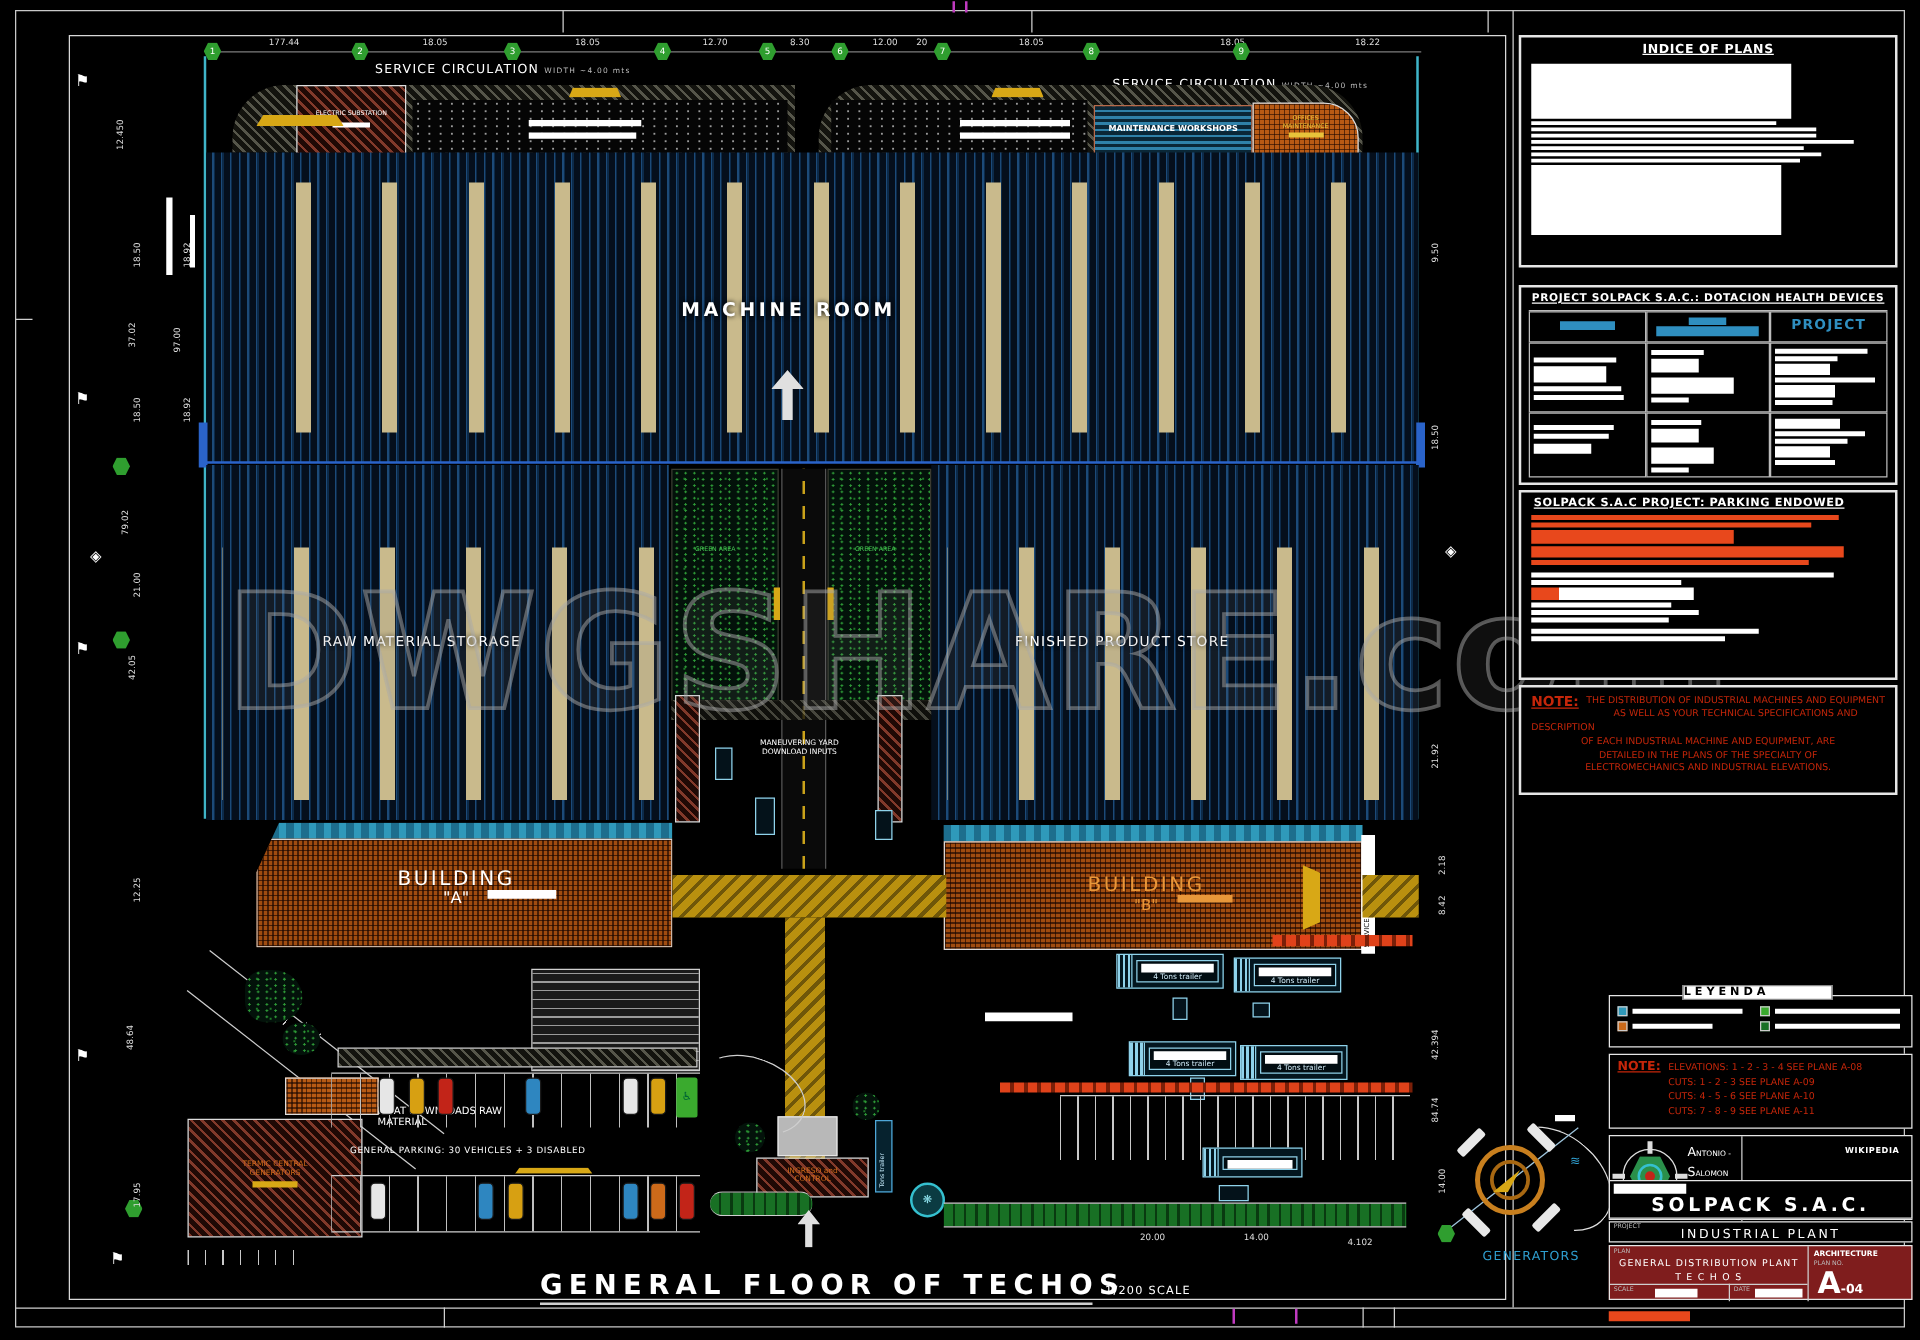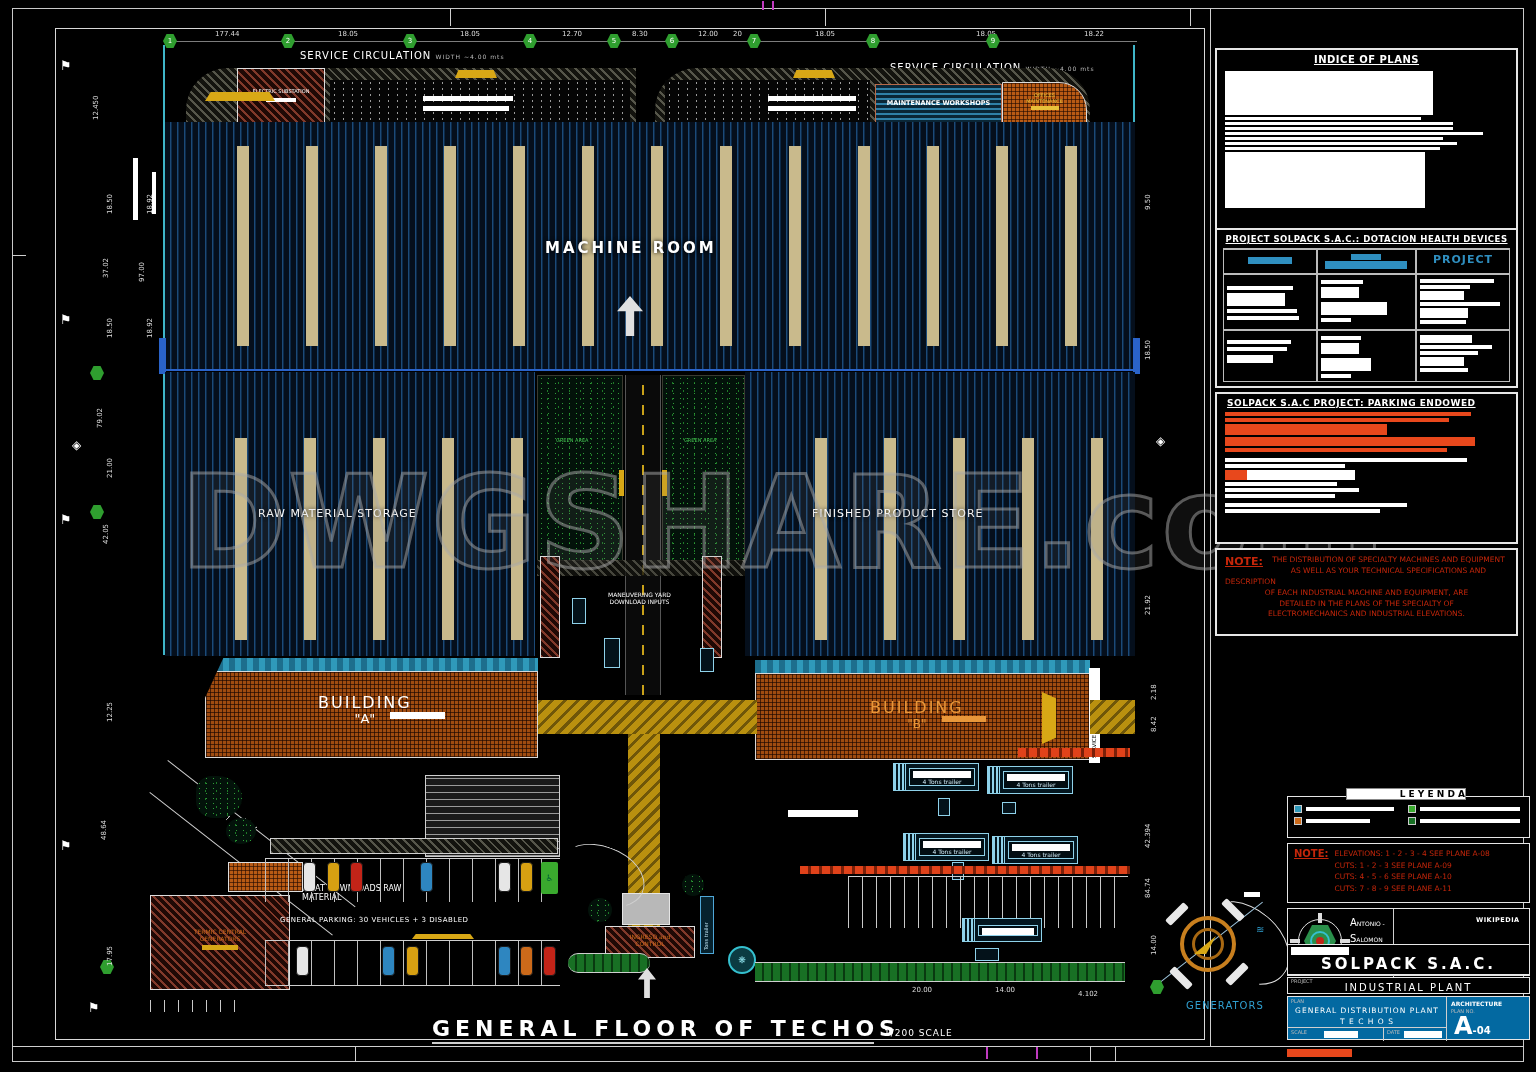--- a/index.html
+++ b/index.html
@@ -350,21 +350,21 @@
     <div class="a t" style="left:106px;top:36px;color:#2f9fd0;font-size:10px">≋</div>
     <div class="a t" style="left:36px;top:112px;color:#2f9fd0;font-size:10px;letter-spacing:1px">GENERATORS</div>
   </div>
 
   <div class="a t" style="left:432px;top:1016px;font-size:22px;font-weight:bold;letter-spacing:5px"><span>GENERAL FLOOR OF TECHOS</span></div>
   <div class="a ln" style="left:432px;top:1042px;width:442px;height:2px"></div>
   <div class="a t" style="left:884px;top:1028px;font-size:9px;letter-spacing:1px">1/200 SCALE</div>
 
   <div class="a" style="left:180px;top:448px;width:1100px;font-size:128px;font-weight:bold;letter-spacing:2px;color:rgba(120,120,120,.12);-webkit-text-stroke:3px rgba(170,170,170,.5);white-space:nowrap">DWGSHARE.com</div>
 
-  <div class="panel" style="top:48px;height:186px">
+  <div class="panel" style="top:28px;height:186px">
     <div class="ptitle">INDICE OF PLANS</div>
     <div class="bars" style="gap:2px">
       <div style="height:44px;width:208px"></div>
       <div style="height:3px;width:196px"></div>
       <div style="height:3px;width:228px"></div>
       <div style="height:3px;width:228px"></div>
       <div style="height:3px;width:258px"></div>
       <div style="height:3px;width:218px"></div>
       <div style="height:3px;width:232px"></div>
       <div style="height:3px;width:215px"></div>
@@ -439,31 +439,31 @@
           <div class="wbar" style="width:58px;height:4px;margin-bottom:2px"></div>
           <div class="wbar" style="width:44px;height:9px;margin-bottom:2px"></div>
           <div class="wbar" style="width:48px;height:4px"></div>
         </div>
     </div>
   </div>
 
   <div class="panel" style="top:548px;height:88px;padding:5px 8px">
     <span class="redtext" style="font-size:11px;font-weight:bold;text-decoration:underline;float:left;margin-right:6px">NOTE:</span>
     <div class="redtext" style="font-size:7.5px;line-height:1.45;text-align:center">
-      <div>THE DISTRIBUTION OF SPECIALTY MACHINES AND EQUIPMENT</div>
+      <div>THE DISTRIBUTION OF INDUSTRIAL MACHINES AND EQUIPMENT</div>
       <div>AS WELL AS YOUR TECHNICAL SPECIFICATIONS AND</div>
       <div style="text-align:left">DESCRIPTION</div>
       <div>OF EACH INDUSTRIAL MACHINE AND EQUIPMENT, ARE</div>
       <div>DETAILED IN THE PLANS OF THE SPECIALTY OF</div>
       <div>ELECTROMECHANICS AND INDUSTRIAL ELEVATIONS.</div>
     </div>
   </div>
 
   <div class="a" style="left:1287px;top:796px;width:243px;height:42px;border:1px solid #e6e6e6;background:#000">
-    <div class="a" style="left:58px;top:-9px;width:120px;background:#fff;color:#000;font-size:9px;font-weight:bold;text-align:right;border:1px solid #888"><span>L E Y E N D A</span></div>
+    <div class="a" style="left:58px;top:-9px;width:120px;background:#fff;color:#000;font-size:9px;font-weight:bold;text-align:left;border:1px solid #888"><span>L E Y E N D A</span></div>
     <div style="display:flex;gap:14px;padding:8px 6px 0">
       <div>
         <div style="display:flex;gap:4px;align-items:center">
             <span style="width:8px;height:8px;background:#2f99ba;border:1px solid #ccc"></span>
             <span class="wbar" style="width:88px;height:4px"></span>
           </div>
         <div style="display:flex;gap:4px;align-items:center;margin-top:4px">
             <span style="width:8px;height:8px;background:#cc6a1a;border:1px solid #ccc"></span>
             <span class="wbar" style="width:64px;height:4px"></span>
           </div>
@@ -516,21 +516,21 @@
   <div class="a" style="left:1287px;top:944px;width:243px;height:31px;border:1px solid #e6e6e6;background:#000">
     <div class="a wbar" style="left:3px;top:2px;width:58px;height:8px"></div>
     <div class="a t" style="left:0;top:11px;width:100%;text-align:center;font-size:15px;font-weight:bold;letter-spacing:3px">SOLPACK  S.A.C.</div>
   </div>
 
   <div class="a" style="left:1287px;top:977px;width:243px;height:17px;border:1px solid #e6e6e6;background:#000">
     <div class="a t" style="left:3px;top:1px;font-size:5px;color:#bbb">PROJECT</div>
     <div class="a t" style="left:0;top:4px;width:100%;text-align:center;font-size:10px;letter-spacing:2px">INDUSTRIAL PLANT</div>
   </div>
 
-  <div class="a" style="left:1287px;top:996px;width:243px;height:44px;border:1px solid #e6e6e6;background:#0369a1">
+  <div class="a" style="left:1287px;top:996px;width:243px;height:44px;border:1px solid #e6e6e6;background:#7f1d1d">
     <div class="a ln" style="left:158px;top:0;width:1px;height:44px"></div>
     <div class="a t" style="left:3px;top:2px;font-size:5px;color:#bbb">PLAN</div>
     <div class="a t" style="left:0;top:8px;width:158px;text-align:center;font-size:7.5px;letter-spacing:1px;line-height:1.5">
       <div>GENERAL DISTRIBUTION PLANT</div>
       <div>T E C H O S</div>
     </div>
     <div class="a ln" style="left:0;top:30px;width:158px;height:1px"></div>
     <div class="a ln" style="left:95px;top:30px;width:1px;height:14px"></div>
     <div class="a t" style="left:3px;top:33px;font-size:5px;color:#bbb">SCALE</div>
     <div class="a wbar" style="left:36px;top:34px;width:34px;height:7px"></div>

